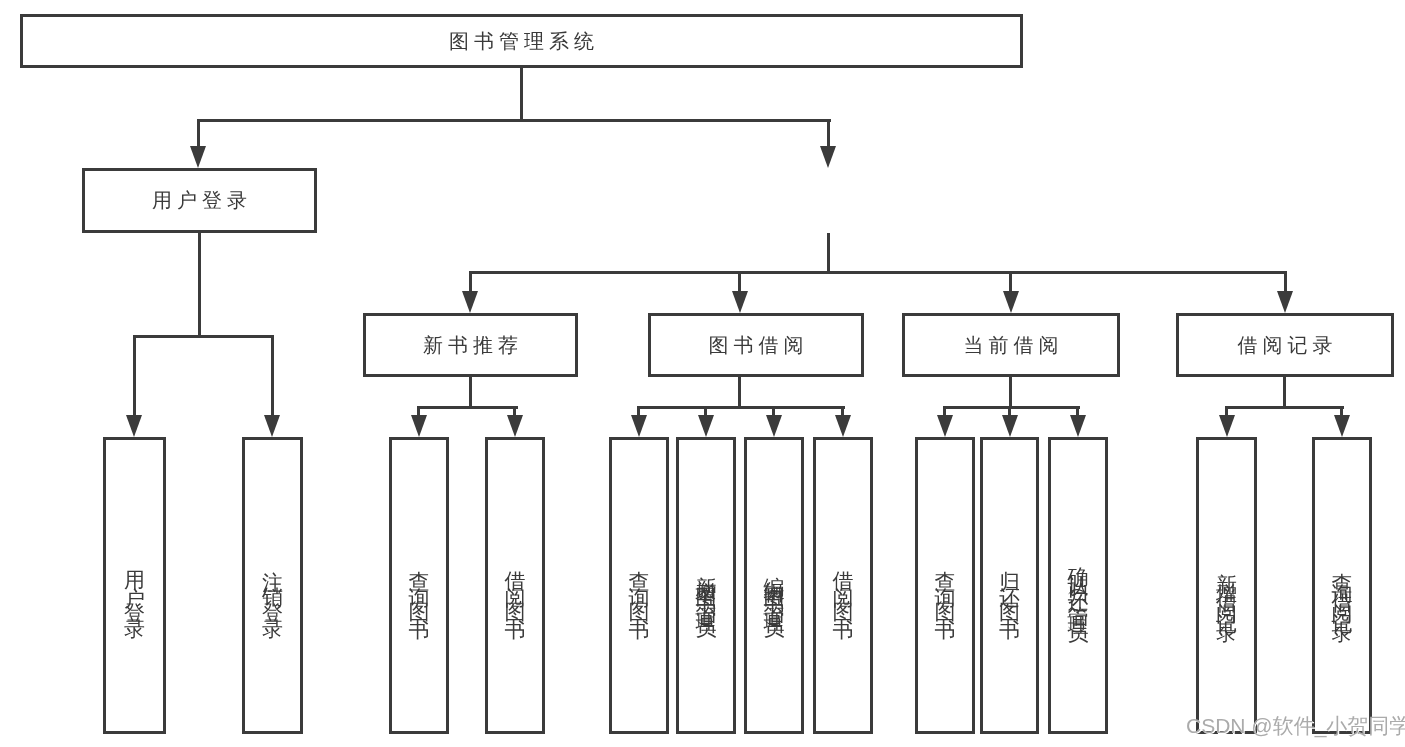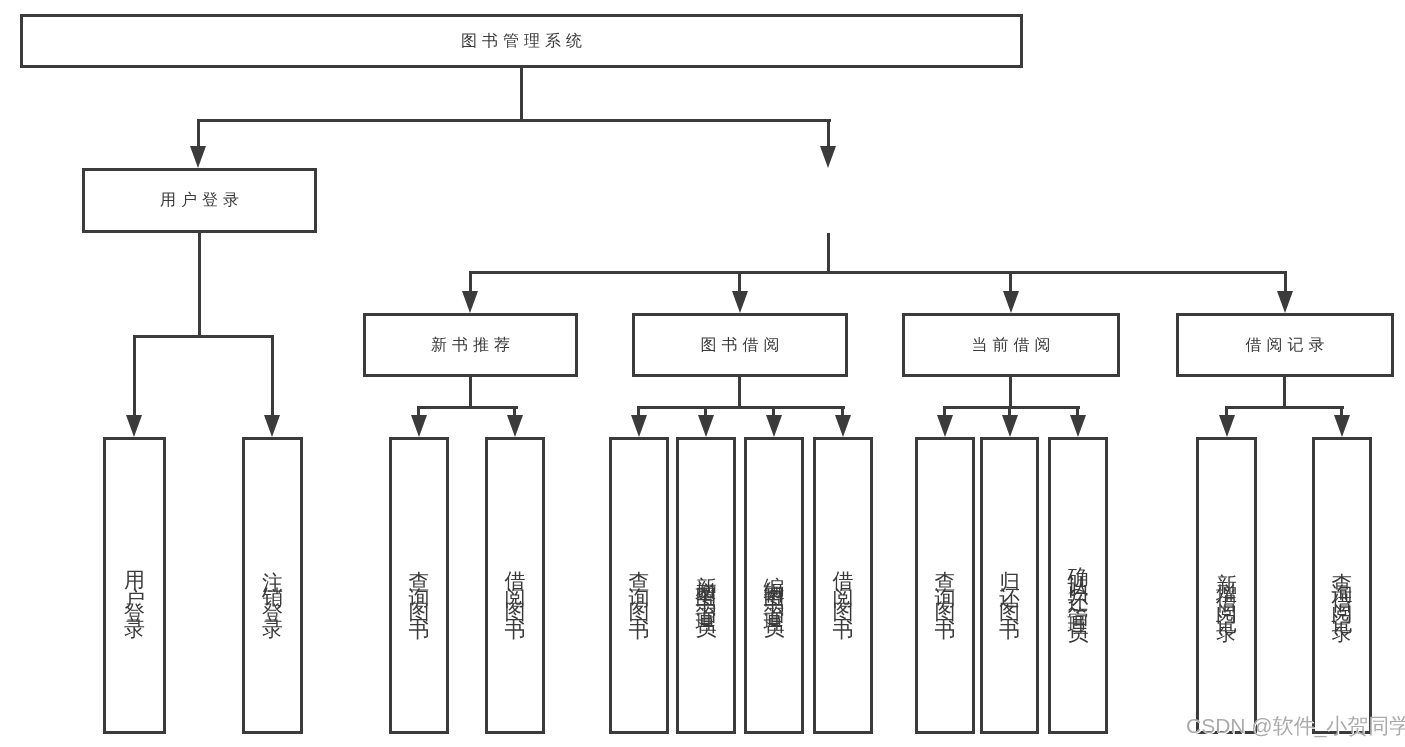--- a/index.html
+++ b/index.html
@@ -8,21 +8,21 @@
   html,body{margin:0;padding:0;background:var(--bg);}
   #stage{
     position:relative; width:1405px; height:747px; background:var(--bg);
     font-family:"Liberation Sans","DejaVu Sans",sans-serif; overflow:hidden;
   }
   .box{
     position:absolute; box-sizing:border-box; border:3px solid var(--line);
     background:var(--bg); display:flex; align-items:center; justify-content:center;
     color:var(--text);
   }
-  .hlabel{font-size:16px; letter-spacing:5px; padding-left:5px; white-space:nowrap;}
+  .hlabel{font-size:20px; letter-spacing:5px; padding-left:5px; white-space:nowrap;}
   .vtext{
     writing-mode:vertical-rl; text-orientation:mixed;
     font-size:21px; color:var(--text); white-space:nowrap;
   }
   .ls-a{letter-spacing:16px;}
   .ls-b{letter-spacing:10px;}
   .ls-c{letter-spacing:8px;}
   .ls-d{letter-spacing:6px;}
   .h,.v{position:absolute; background:var(--line);}
   .h{height:3px;}
@@ -71,21 +71,21 @@
   <div class="v" style="left:1009px;top:271px;height:25px;"></div>
   <div class="v" style="left:1284px;top:271px;height:25px;"></div>
   <div class="arw" style="left:462px;top:291px;"></div>
   <div class="arw" style="left:732px;top:291px;"></div>
   <div class="arw" style="left:1003px;top:291px;"></div>
   <div class="arw" style="left:1277px;top:291px;"></div>
 
   <div class="box" style="left:363px;top:313px;width:215px;height:64px;">
     <span class="hlabel">新书推荐</span>
   </div>
-  <div class="box" style="left:632px;top:313px;width:216px;height:64px;">
+  <div class="box" style="left:648px;top:313px;width:216px;height:64px;">
     <span class="hlabel">图书借阅</span>
   </div>
   <div class="box" style="left:902px;top:313px;width:218px;height:64px;">
     <span class="hlabel">当前借阅</span>
   </div>
   <div class="box" style="left:1176px;top:313px;width:218px;height:64px;">
     <span class="hlabel">借阅记录</span>
   </div>
 
   <div class="v" style="left:469px;top:377px;height:32px;"></div>

